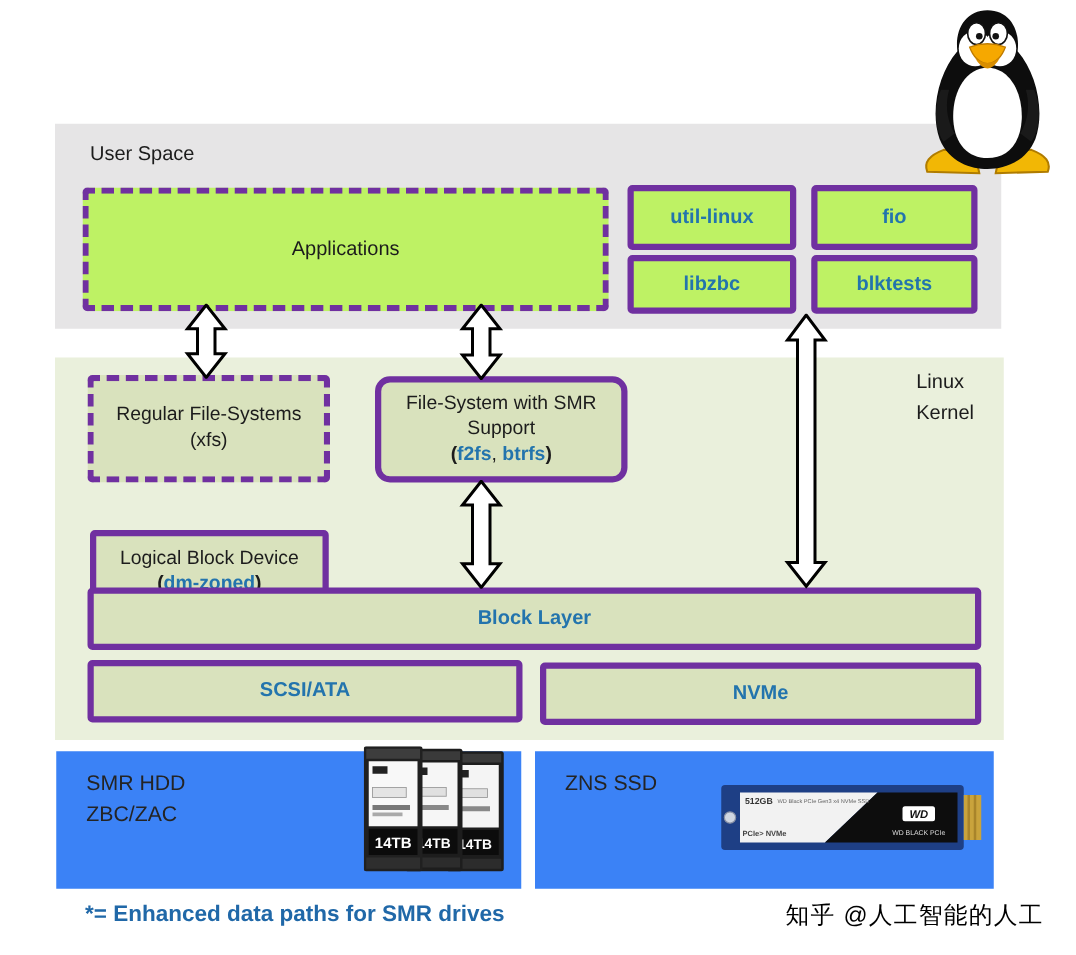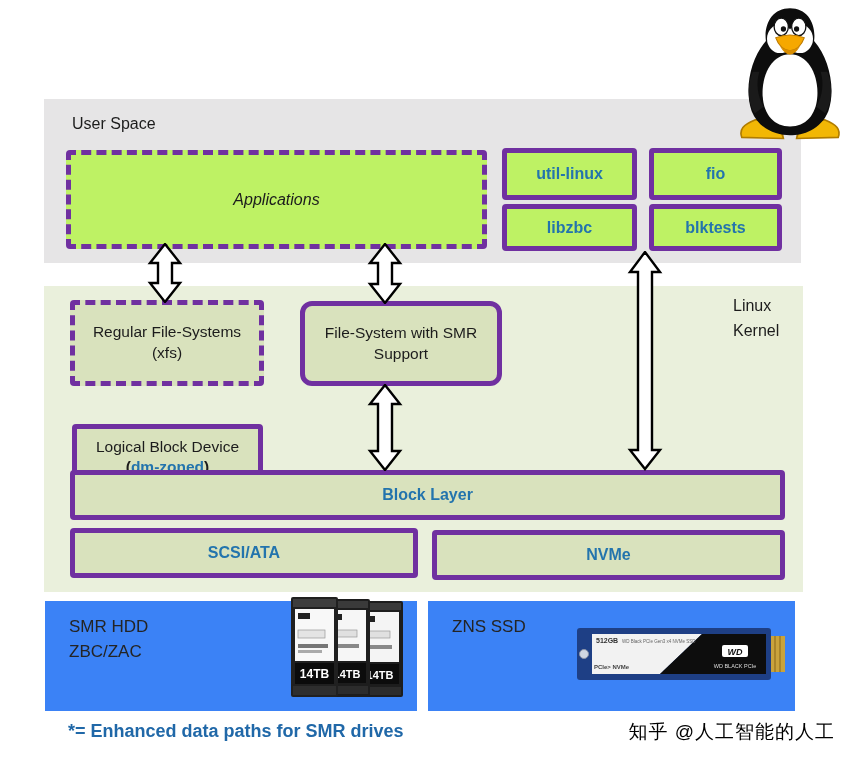--- a/index.html
+++ b/index.html
@@ -16,21 +16,21 @@
   
   .pbox { position:absolute; border:5px solid #7030a0; border-radius:4px;
           display:flex; align-items:center; justify-content:center; text-align:center; }
   .dashed { border-style:dashed; }
   .whitefill { background:#bef264; }
   .greenfill { background:#d9e2bd; }
   .blue-bold { color:#2374ad; font-weight:bold; }
   .blk { color:#1c1c1c; }
 
   
-  .applications { left:66px; top:150px; width:421px; height:99px; font-size:16px; color:#1c1c1c;font-style:italic; }
+  .applications { left:66px; top:150px; width:421px; height:99px; font-size:16px; color:#1c1c1c; }
   .tool-a { left:502px; top:148px; width:135px; height:52px; font-size:16px; }
   .tool-b { left:649px; top:148px; width:133px; height:52px; font-size:16px; }
   .tool-c { left:502px; top:204px; width:135px; height:47px; font-size:16px; }
   .tool-d { left:649px; top:204px; width:133px; height:47px; font-size:16px; }
 
   
   .regular-fs { left:26px; top:14px; width:194px; height:86px; font-size:15.5px; line-height:1.35; }
   .regular-fs .inner { width:150px; }
   .fs-smr { left:256px; top:15px; width:202px; height:85px; font-size:15.5px; line-height:1.3;border-radius:12px; }
   .lbd { left:28px; top:110px; width:191px; height:66px; font-size:15.5px; line-height:1.3;margin-top:28px; }
@@ -86,20 +86,21 @@
   <div class="kernel">
     <div class="region-label kernel-label">Linux Kernel</div>
 
     <div class="pbox dashed greenfill regular-fs">
       <div class="inner blk">Regular File-Systems (xfs)</div>
     </div>
 
     <div class="pbox greenfill fs-smr">
       <div>
         <div class="blk" style="width:180px;margin:0 auto;">File-System with SMR Support</div>
+        <div><span class="blk" style="font-weight:bold;">(</span><span class="blue-bold">f2fs</span><span class="blk">, </span><span class="blue-bold">btrfs</span><span class="blk" style="font-weight:bold;">)</span></div>
       </div>
     </div>
 
     <div class="pbox greenfill lbd">
       <div>
         <div class="blk">Logical Block Device</div>
         <div><span class="blk" style="font-weight:bold;">(</span><span class="blue-bold">dm-zoned</span><span class="blk" style="font-weight:bold;">)</span></div>
       </div>
     </div>
 

